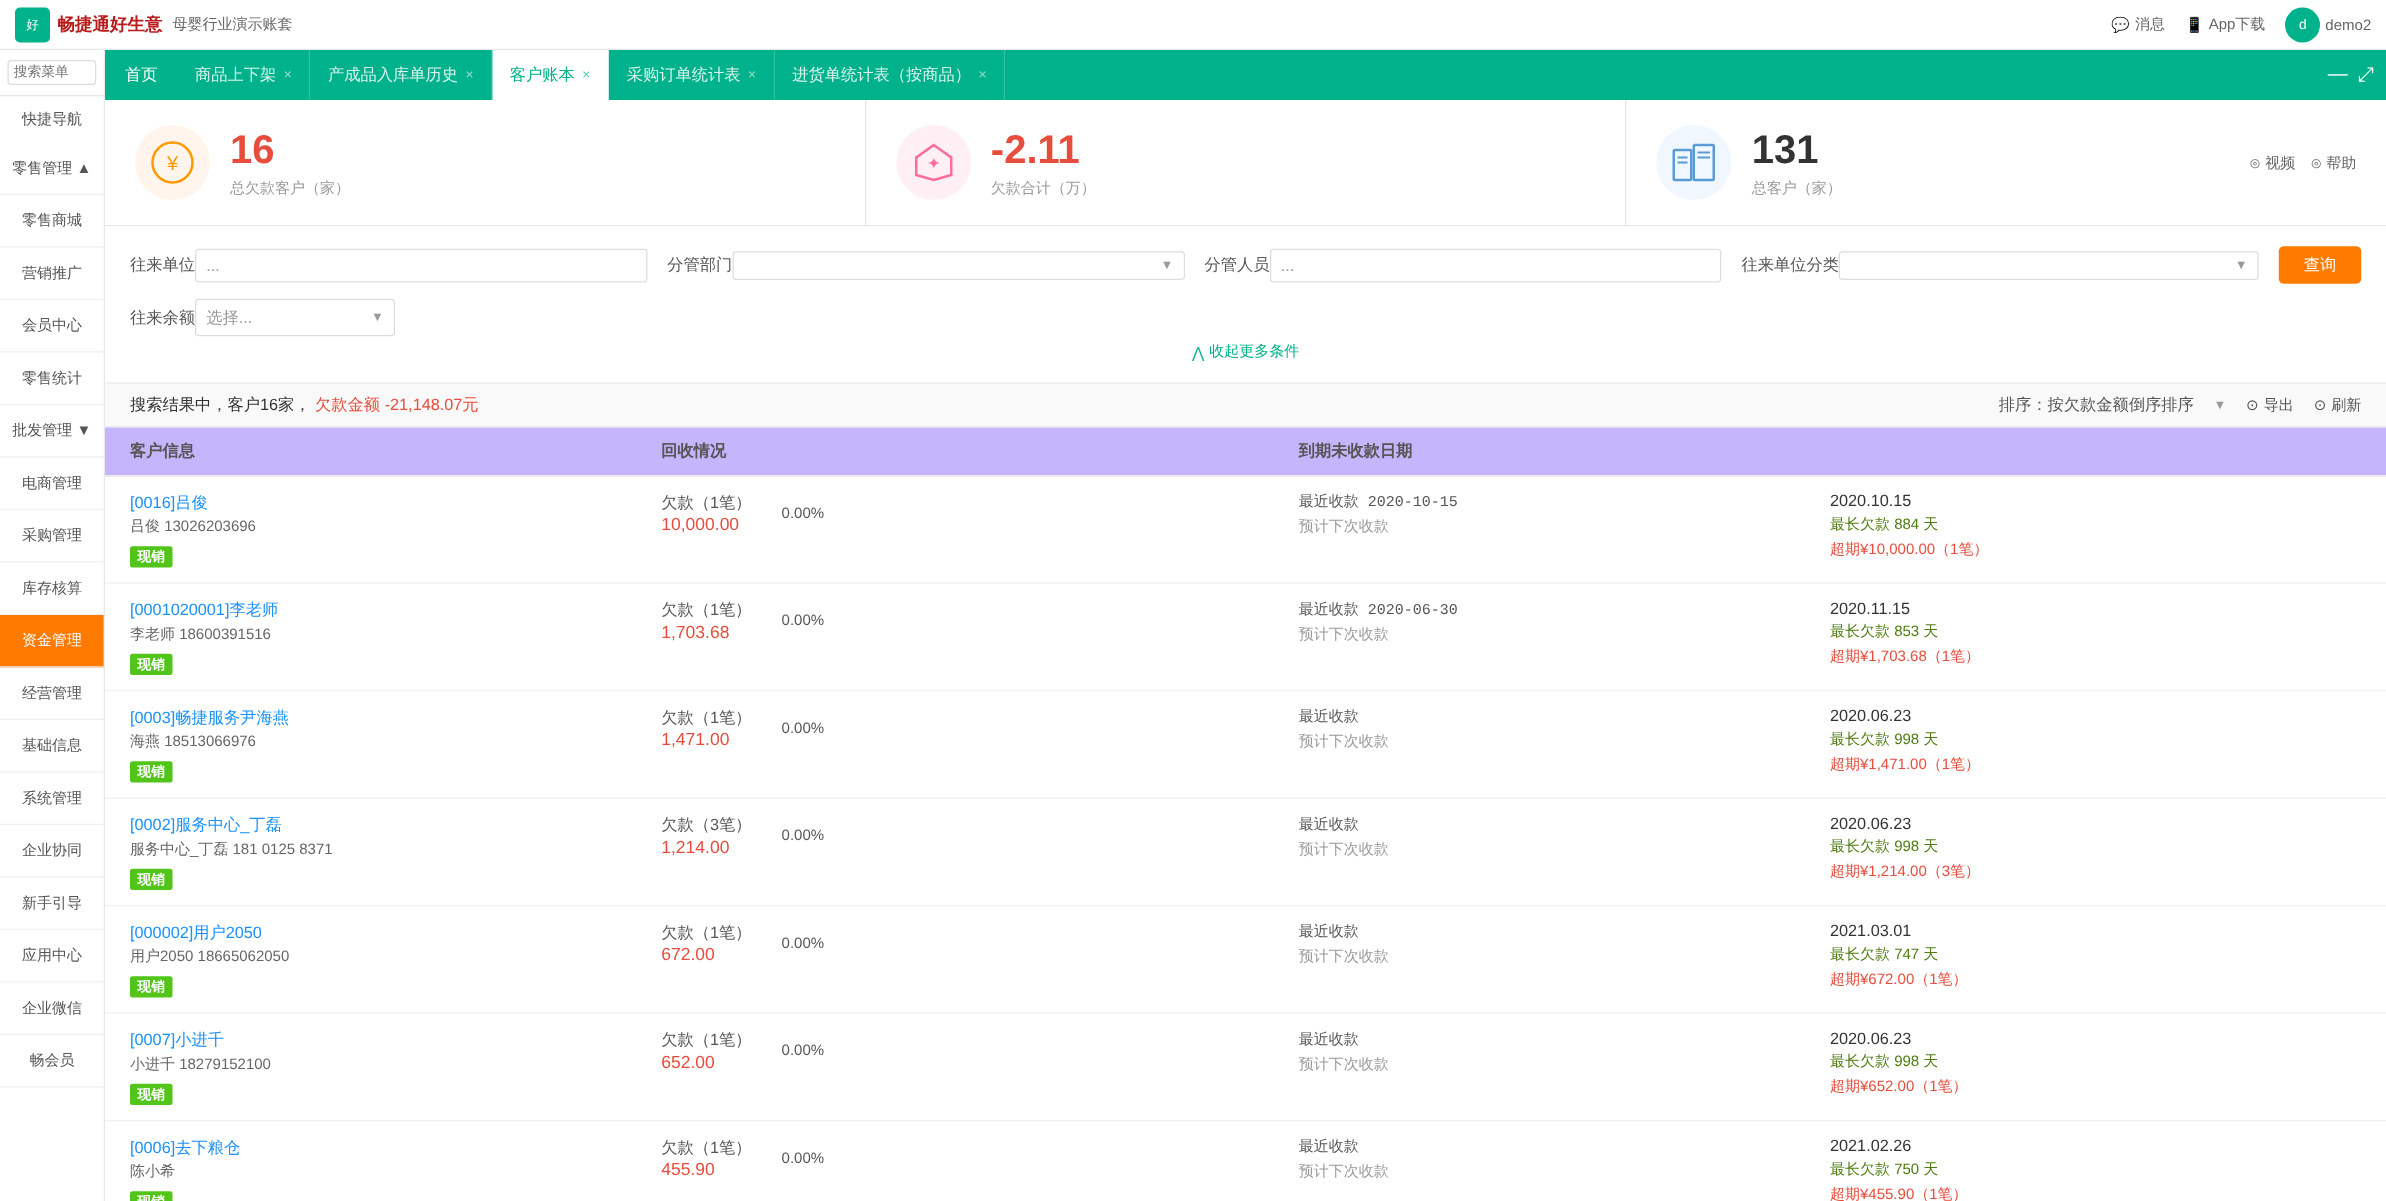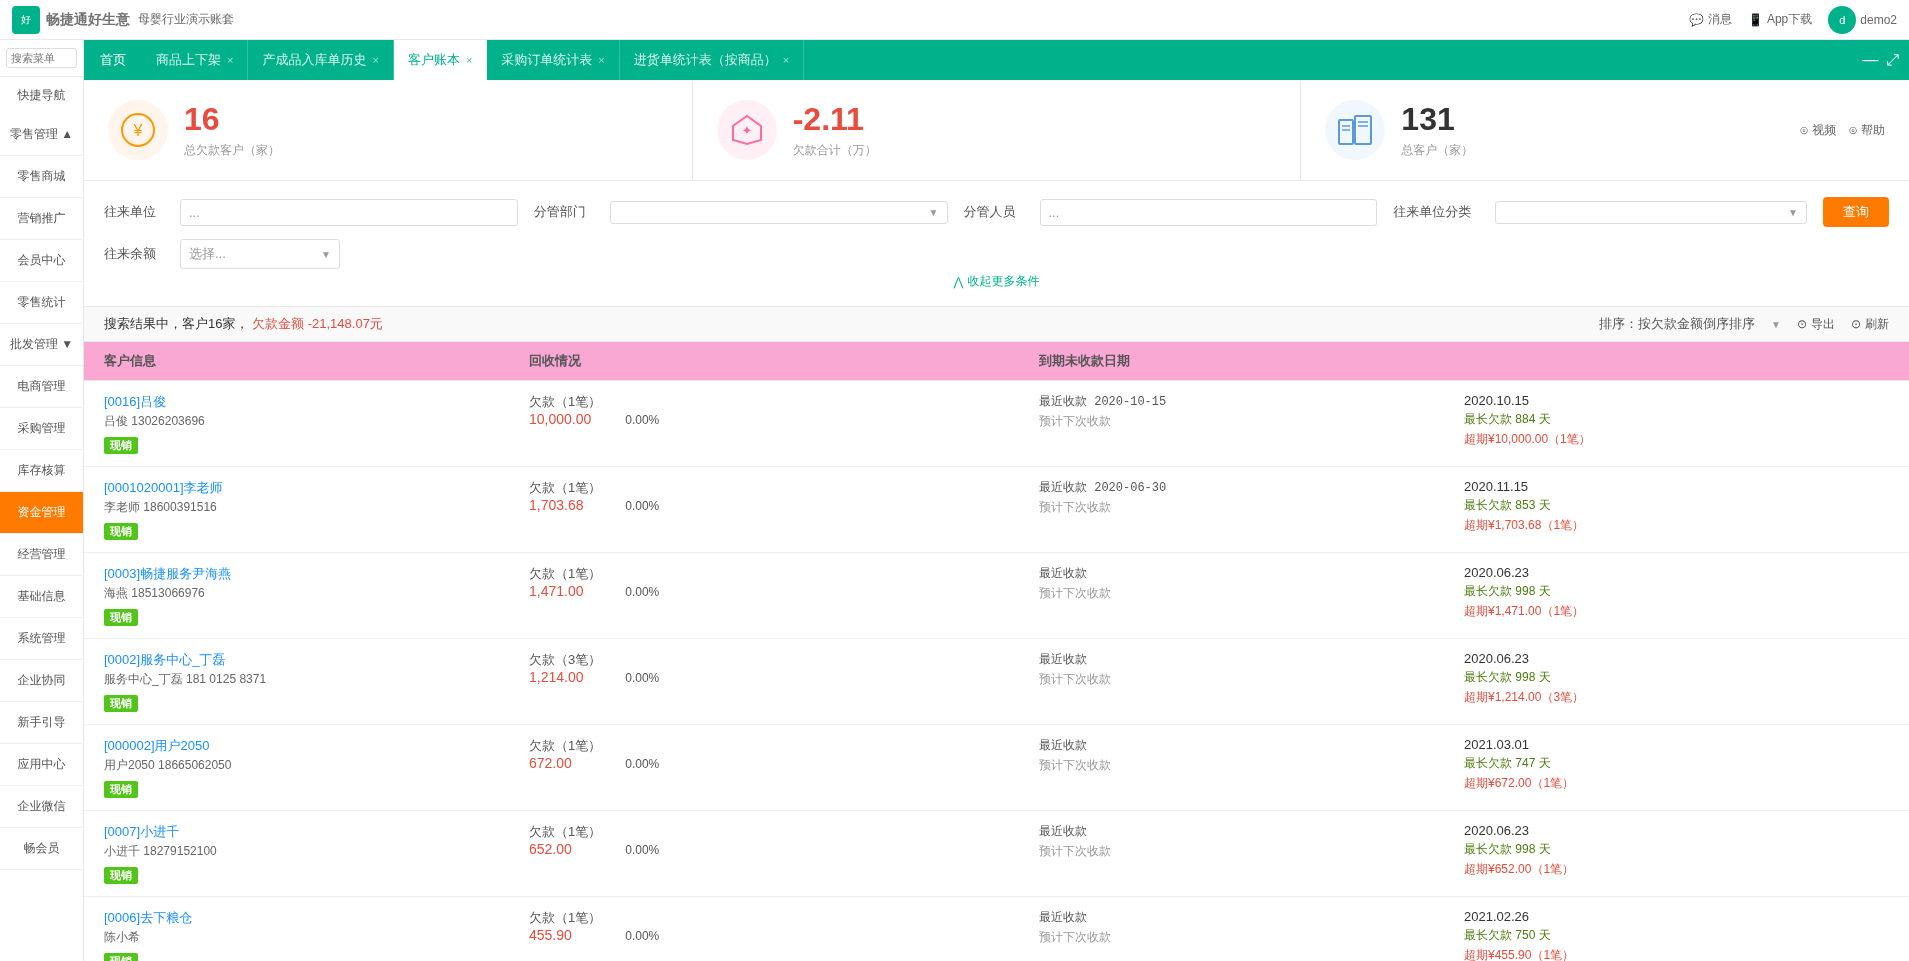--- a/index.html
+++ b/index.html
@@ -3,21 +3,21 @@
   <meta charset="utf-8">
   <style>
     * { margin: 0; padding: 0; box-sizing: border-box; }
     body { font-family: 'Microsoft YaHei', Arial, sans-serif; font-size: 13px; background: #f5f5f5; color: #333; overflow-x: hidden; }
 
     
     .top-bar { display: flex; align-items: center; background: #fff; height: 40px; border-bottom: 1px solid #e8e8e8; padding: 0 12px; justify-content: space-between; }
     .top-bar-left { display: flex; align-items: center; gap: 8px; }
     .logo-area { display: flex; align-items: center; gap: 6px; }
     .logo-icon { width: 28px; height: 28px; background: #00b28b; border-radius: 4px; display: flex; align-items: center; justify-content: center; color: white; font-size: 10px; }
-    .logo-text { color: #737373; font-size: 14px; font-weight: bold; }
+    .logo-text { color: #b91c1c; font-size: 14px; font-weight: bold; }
     .app-name { color: #666; font-size: 12px; }
     .top-bar-right { display: flex; align-items: center; gap: 16px; }
     .top-bar-action { display: flex; align-items: center; gap: 4px; color: #666; font-size: 12px; cursor: pointer; }
     .avatar { width: 28px; height: 28px; border-radius: 50%; background: #00b28b; display: flex; align-items: center; justify-content: center; color: white; font-size: 11px; }
 
     
     .layout { display: flex; height: calc(100vh - 40px); }
 
     
     .sidebar { width: 84px; background: #fff; border-right: 1px solid #e8e8e8; display: flex; flex-direction: column; overflow-y: auto; }
@@ -54,49 +54,49 @@
     .stat-value { font-size: 32px; font-weight: bold; }
     .stat-value.red { color: #e74c3c; }
     .stat-value.dark { color: #333; font-weight: 900; }
     .stat-label { font-size: 12px; color: #999; margin-top: 4px; }
     .stat-top-right { margin-left: auto; display: flex; gap: 12px; font-size: 12px; color: #666; }
     .stat-top-right span { cursor: pointer; }
 
     
     .filter-area { background: white; padding: 16px 20px 8px; border-bottom: 1px solid #e8e8e8; }
     .filter-row { display: flex; align-items: center; gap: 16px; margin-bottom: 12px; flex-wrap: wrap; }
-    .filter-item { display: flex; align-items: center; gap: 24px; flex: 1; min-width: 200px; }
+    .filter-item { display: flex; align-items: center; gap: 0; flex: 1; min-width: 200px; }
     .filter-label { font-size: 13px; color: #555; white-space: nowrap; }
     .filter-input { flex: 1; border: 1px solid #ddd; border-radius: 3px; padding: 5px 8px; font-size: 13px; color: #333; background: white; cursor: text; display: flex; align-items: center; justify-content: space-between; }
     .filter-input .dots { color: #999; }
     .filter-select { flex: 1; border: 1px solid #ddd; border-radius: 3px; padding: 5px 8px; font-size: 13px; color: #333; background: white; cursor: pointer; display: flex; align-items: center; justify-content: space-between; }
     .filter-dropdown { flex: 1; border: 1px solid #ddd; border-radius: 3px; padding: 5px 8px; font-size: 13px; color: #999; background: white; cursor: pointer; display: flex; align-items: center; justify-content: space-between; }
     .btn-search { background: #ff7b00; color: white; border: none; border-radius: 4px; padding: 6px 20px; font-size: 13px; cursor: pointer; white-space: nowrap; }
     .collapse-btn { display: flex; align-items: center; justify-content: center; gap: 4px; color: #00b28b; font-size: 12px; cursor: pointer; padding: 4px 0 8px; }
 
     
     .results-bar { display: flex; align-items: center; justify-content: space-between; padding: 8px 20px; background: #f9f9f9; border-bottom: 1px solid #e8e8e8; }
     .results-actions { display: flex; align-items: center; gap: 16px; font-size: 13px; color: #555; }
     .action-btn { display: flex; align-items: center; gap: 4px; color: #555; cursor: pointer; font-size: 12px; }
 
     
     .table-container { background: white; }
-    .table-header { display: grid; grid-template-columns: 1fr 1.2fr 1fr 1fr; padding: 10px 20px; background: #f9a8d4; border-bottom: 1px solid #e8e8e8; font-weight: bold; font-size: 13px; color: #555; }
+    .table-header { display: grid; grid-template-columns: 1fr 1.2fr 1fr 1fr; padding: 10px 20px; background: #c4b5fd; border-bottom: 1px solid #e8e8e8; font-weight: bold; font-size: 13px; color: #555; }
     .table-row { display: grid; grid-template-columns: 1fr 1.2fr 1fr 1fr; padding: 12px 20px; border-bottom: 1px solid #f0f0f0; align-items: start; }
     .customer-name { color: #1890ff; font-size: 13px; cursor: pointer; }
     .customer-phone { font-size: 12px; color: #666; margin: 2px 0; }
     .tag { display: inline-block; background: #52c41a; color: white; border-radius: 2px; padding: 1px 6px; font-size: 11px; margin-top: 5px; font-weight: bold; }
     .debt-count { font-size: 13px; color: #555; }
     .debt-amount { color: #e74c3c; font-size: 14px; font-weight: 500; }
     .debt-ratio { color: #555; font-size: 12px; margin-left: 16px; }
     .overdue-date { font-size: 13px; color: #333; }
     .overdue-days { font-size: 12px; color: #4d7c0f; }
     .overdue-link { color: #e74c3c; cursor: pointer; font-size: 12px; }
 
-    .debt-cell { display: flex; align-items: flex-end; gap: 8px; }
+    .debt-cell { display: flex; align-items: center; gap: 8px; }
     .collection-cell { display: flex; flex-direction: column; gap: 3px; font-family: Liberation Mono, monospace; }
     .overdue-cell { display: flex; flex-direction: column; gap: 3px; }
 
     
     .content::-webkit-scrollbar { width: 6px; }
     .content::-webkit-scrollbar-track { background: #f1f1f1; }
     .content::-webkit-scrollbar-thumb { background: #ccc; border-radius: 3px; }
 
     .chevron { font-size: 10px; color: #999; }
   </style>

